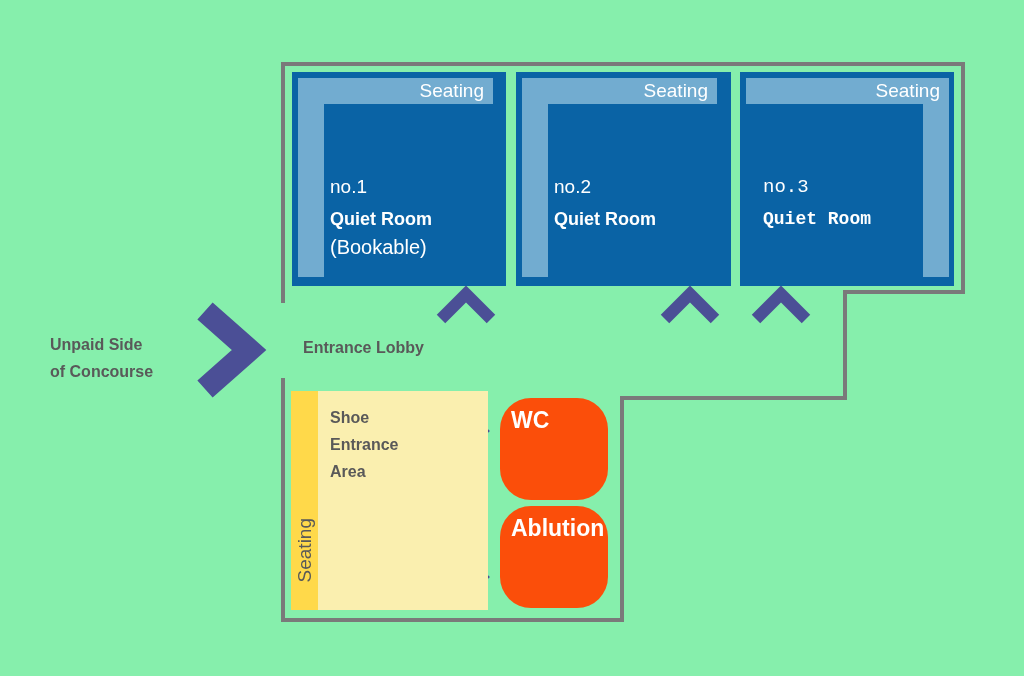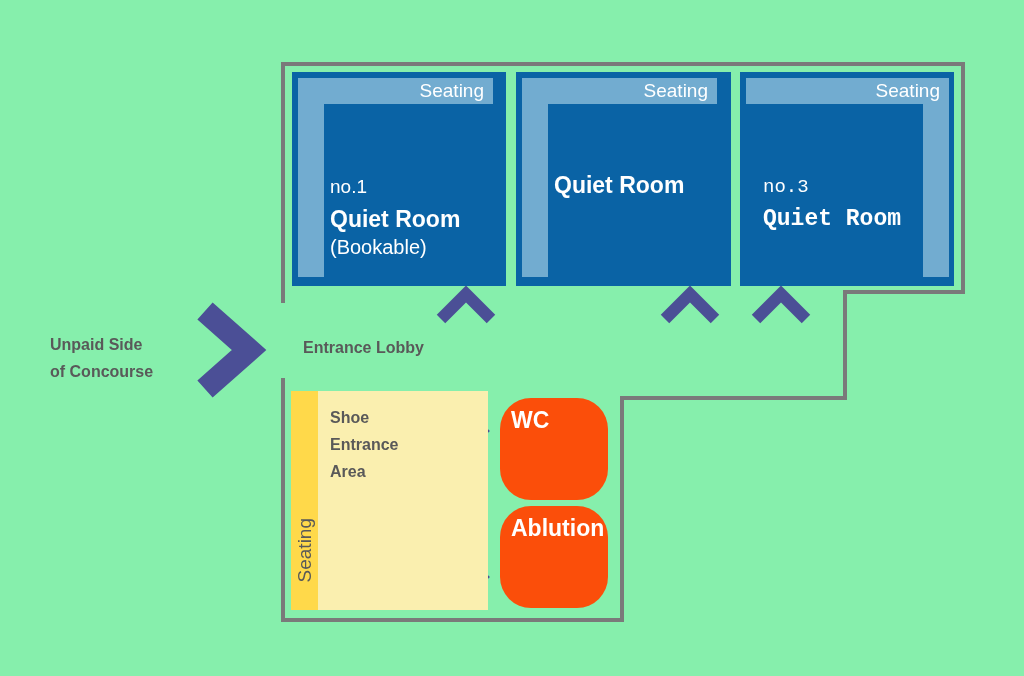--- a/index.html
+++ b/index.html
@@ -54,21 +54,21 @@
 
   .room-text {
     position: absolute;
     top: 98px;
     color: #ffffff;
   }
   .room-1 .room-text { left: 38px; }
   .room-2 .room-text { left: 38px; }
   .room-3 .room-text { left: 23px; font-family: Liberation Mono, monospace; }
   .room-no   { font-size: 19px; line-height: 34px; font-weight: normal; }
-  .room-name { font-size: 23px; line-height: 30px; font-weight: bold; text-align: center; }
+  .room-name { font-size: 18px; line-height: 30px; font-weight: bold; text-align: center; }
   .room-note { font-size: 20px; line-height: 27px; font-weight: normal; }
 
   
   .gray-label {
     position: absolute;
     color: #595959;
     font-size: 16px;
     font-weight: bold;
     line-height: 27px;
   }
@@ -145,20 +145,21 @@
       <div class="room-no">no.1</div>
       <div class="room-name">Quiet Room</div>
       <div class="room-note">(Bookable)</div>
     </div>
   </div>
 
   <div class="room room-2">
     <div class="seat-side"></div>
     <div class="seat-top">Seating</div>
     <div class="room-text">
+      <div class="room-no">no.2</div>
       <div class="room-name">Quiet Room</div>
     </div>
   </div>
 
   <div class="room room-3">
     <div class="seat-side"></div>
     <div class="seat-top">Seating</div>
     <div class="room-text">
       <div class="room-no">no.3</div>
       <div class="room-name">Quiet Room</div>

